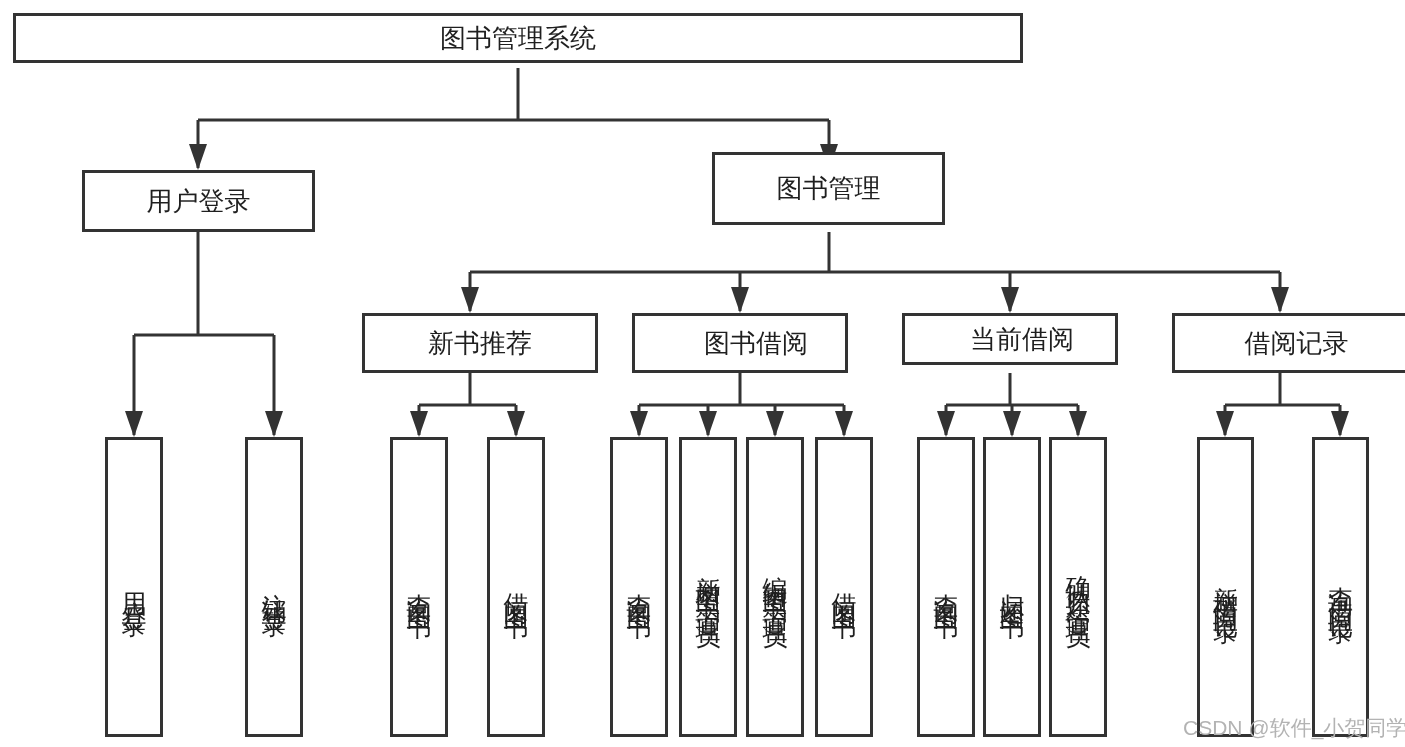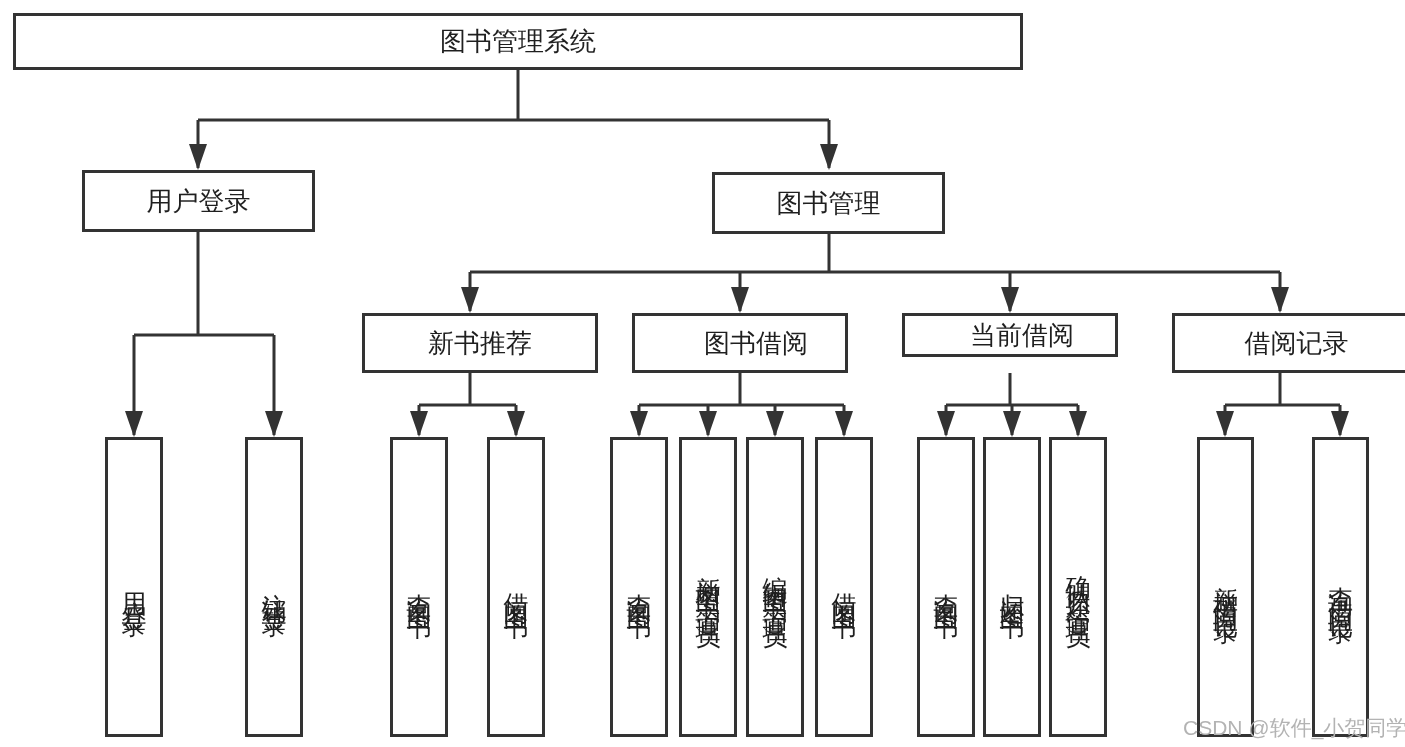--- a/index.html
+++ b/index.html
@@ -103,38 +103,38 @@
     <path class="line" d="M1010,373 L1010,405 M946,405 L1078,405 M946,405 L946,435 M1012,405 L1012,435 M1078,405 L1078,435"></path>
     <polygon class="arrow" points="937,411 955,411 946,437"></polygon>
     <polygon class="arrow" points="1003,411 1021,411 1012,437"></polygon>
     <polygon class="arrow" points="1069,411 1087,411 1078,437"></polygon>
 
     <path class="line" d="M1280,373 L1280,405 M1225,405 L1340,405 M1225,405 L1225,435 M1340,405 L1340,435"></path>
     <polygon class="arrow" points="1216,411 1234,411 1225,437"></polygon>
     <polygon class="arrow" points="1331,411 1349,411 1340,437"></polygon>
   </svg>
 
-  <div class="hnode" style="left:13px; top:13px; width:1010px; height:57px;text-align:right;">
+  <div class="hnode" style="left:13px; top:13px; width:1010px; height:50px;text-align:right;">
     <span>图书管理系统</span>
   </div>
 
   <div class="hnode" style="left:82px; top:170px; width:233px; height:62px;">
     <span>用户登录</span>
   </div>
-  <div class="hnode" style="left:712px; top:172px; width:233px; height:62px;">
+  <div class="hnode" style="left:712px; top:152px; width:233px; height:73px;">
     <span>图书管理</span>
   </div>
 
   <div class="hnode" style="left:362px; top:313px; width:236px; height:60px;">
     <span>新书推荐</span>
   </div>
   <div class="hnode" style="left:632px; top:313px; width:216px; height:60px;padding-left:32px;">
     <span>图书借阅</span>
   </div>
-  <div class="hnode" style="left:902px; top:313px; width:216px; height:44px;padding-left:24px;">
+  <div class="hnode" style="left:902px; top:313px; width:216px; height:52px;padding-left:24px;">
     <span>当前借阅</span>
   </div>
   <div class="hnode" style="left:1172px; top:313px; width:249px; height:60px;">
     <span>借阅记录</span>
   </div>
 
   <div class="vnode" style="left:105px; top:437px; width:58px; height:300px;">
     <span class="vtext">用户登录</span>
   </div>
   <div class="vnode" style="left:245px; top:437px; width:58px; height:300px;">

